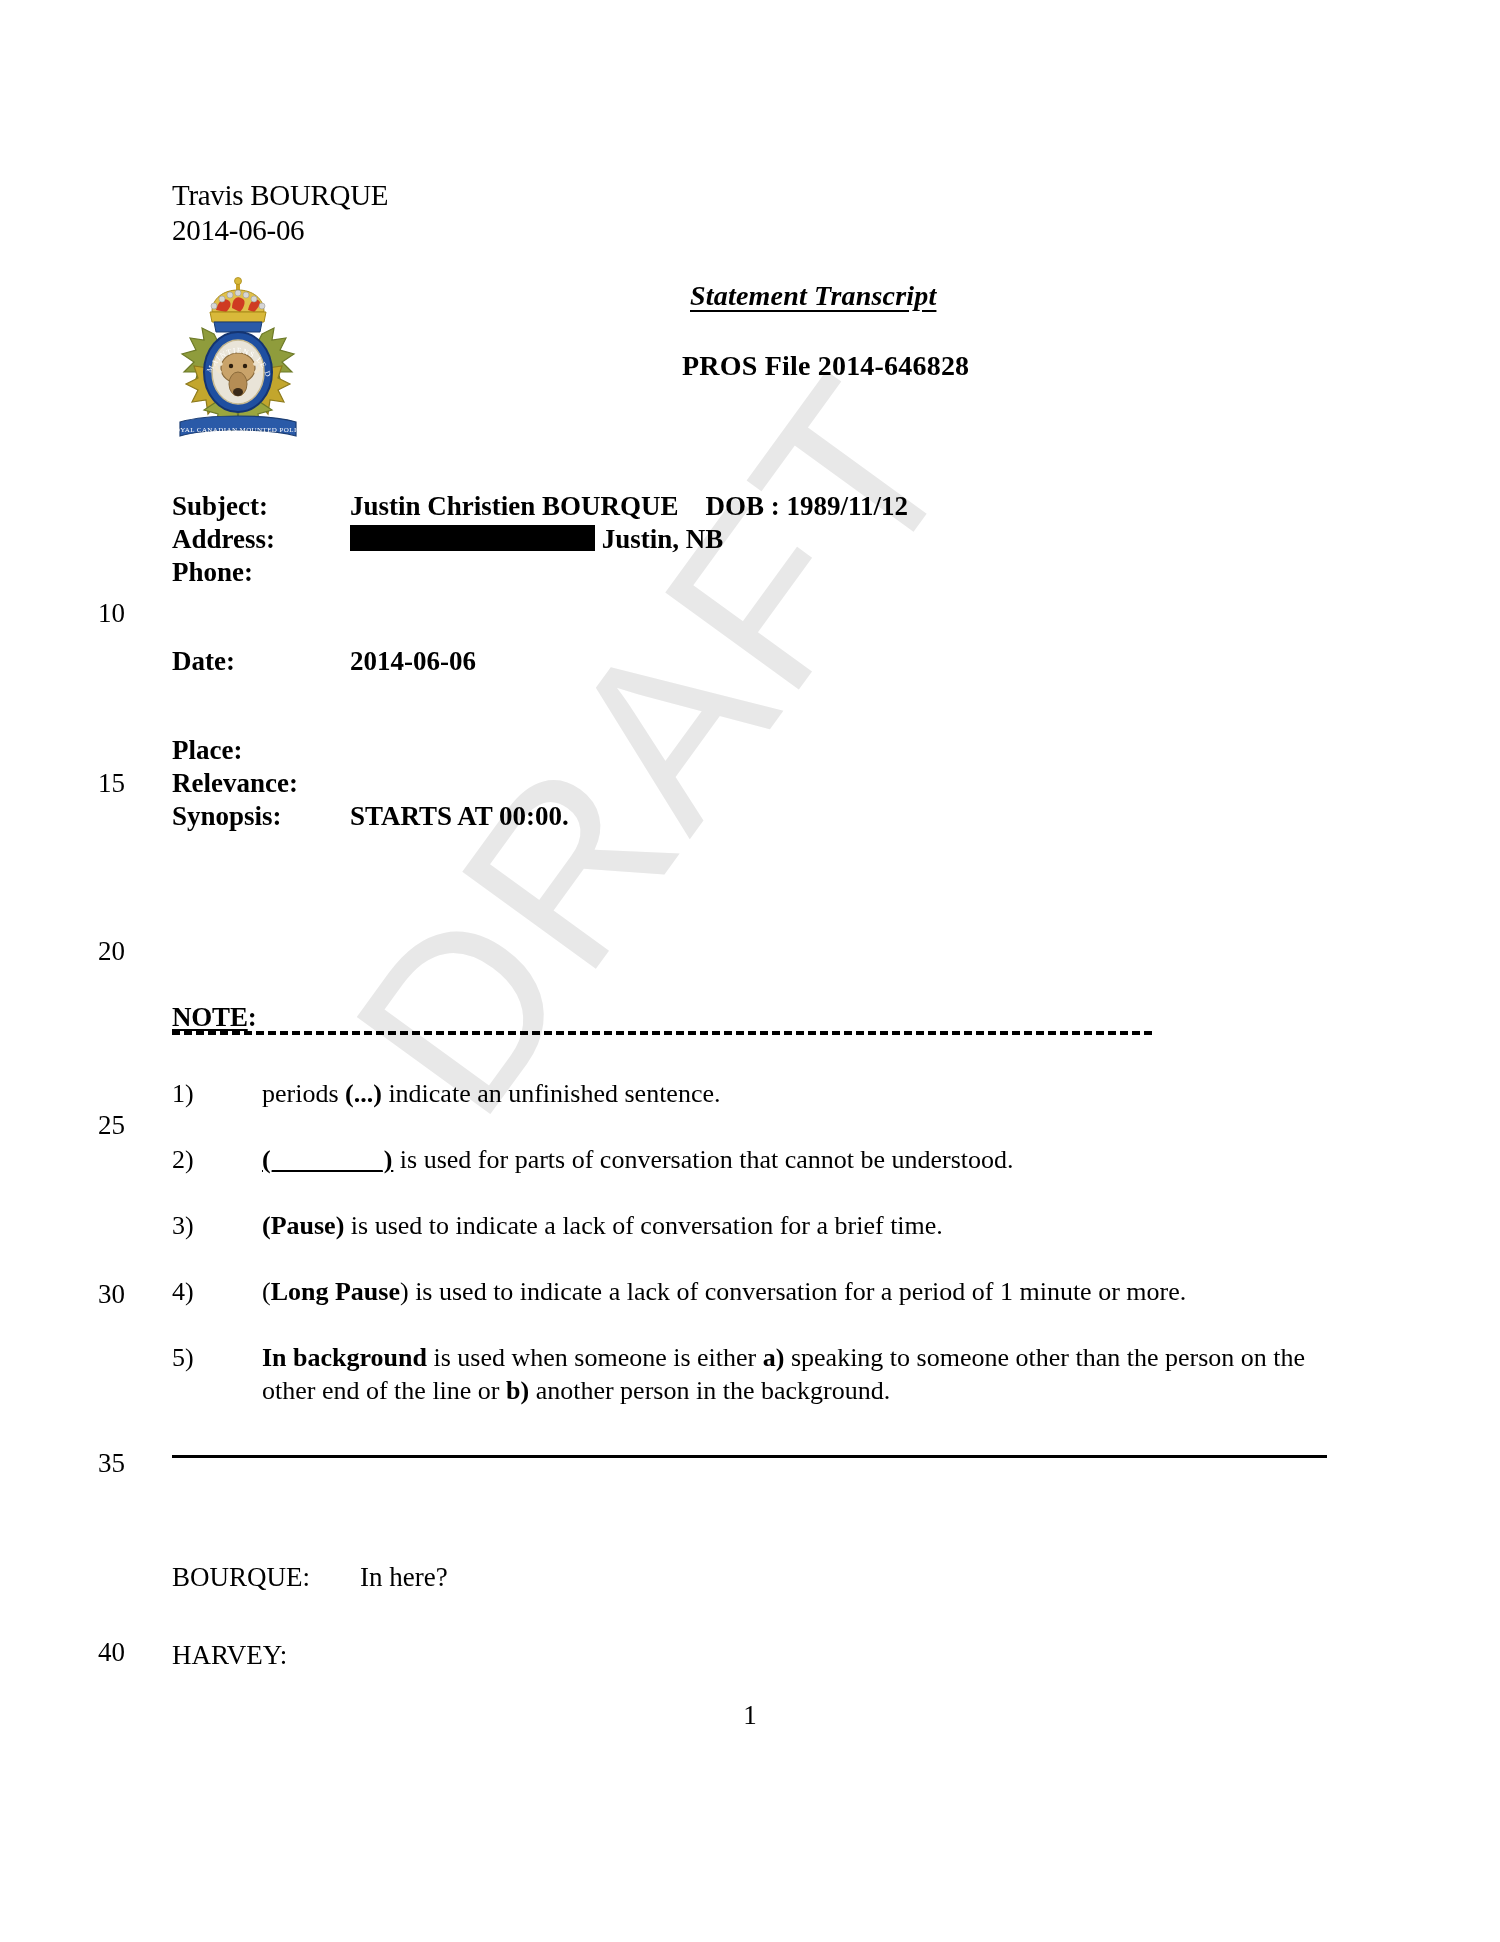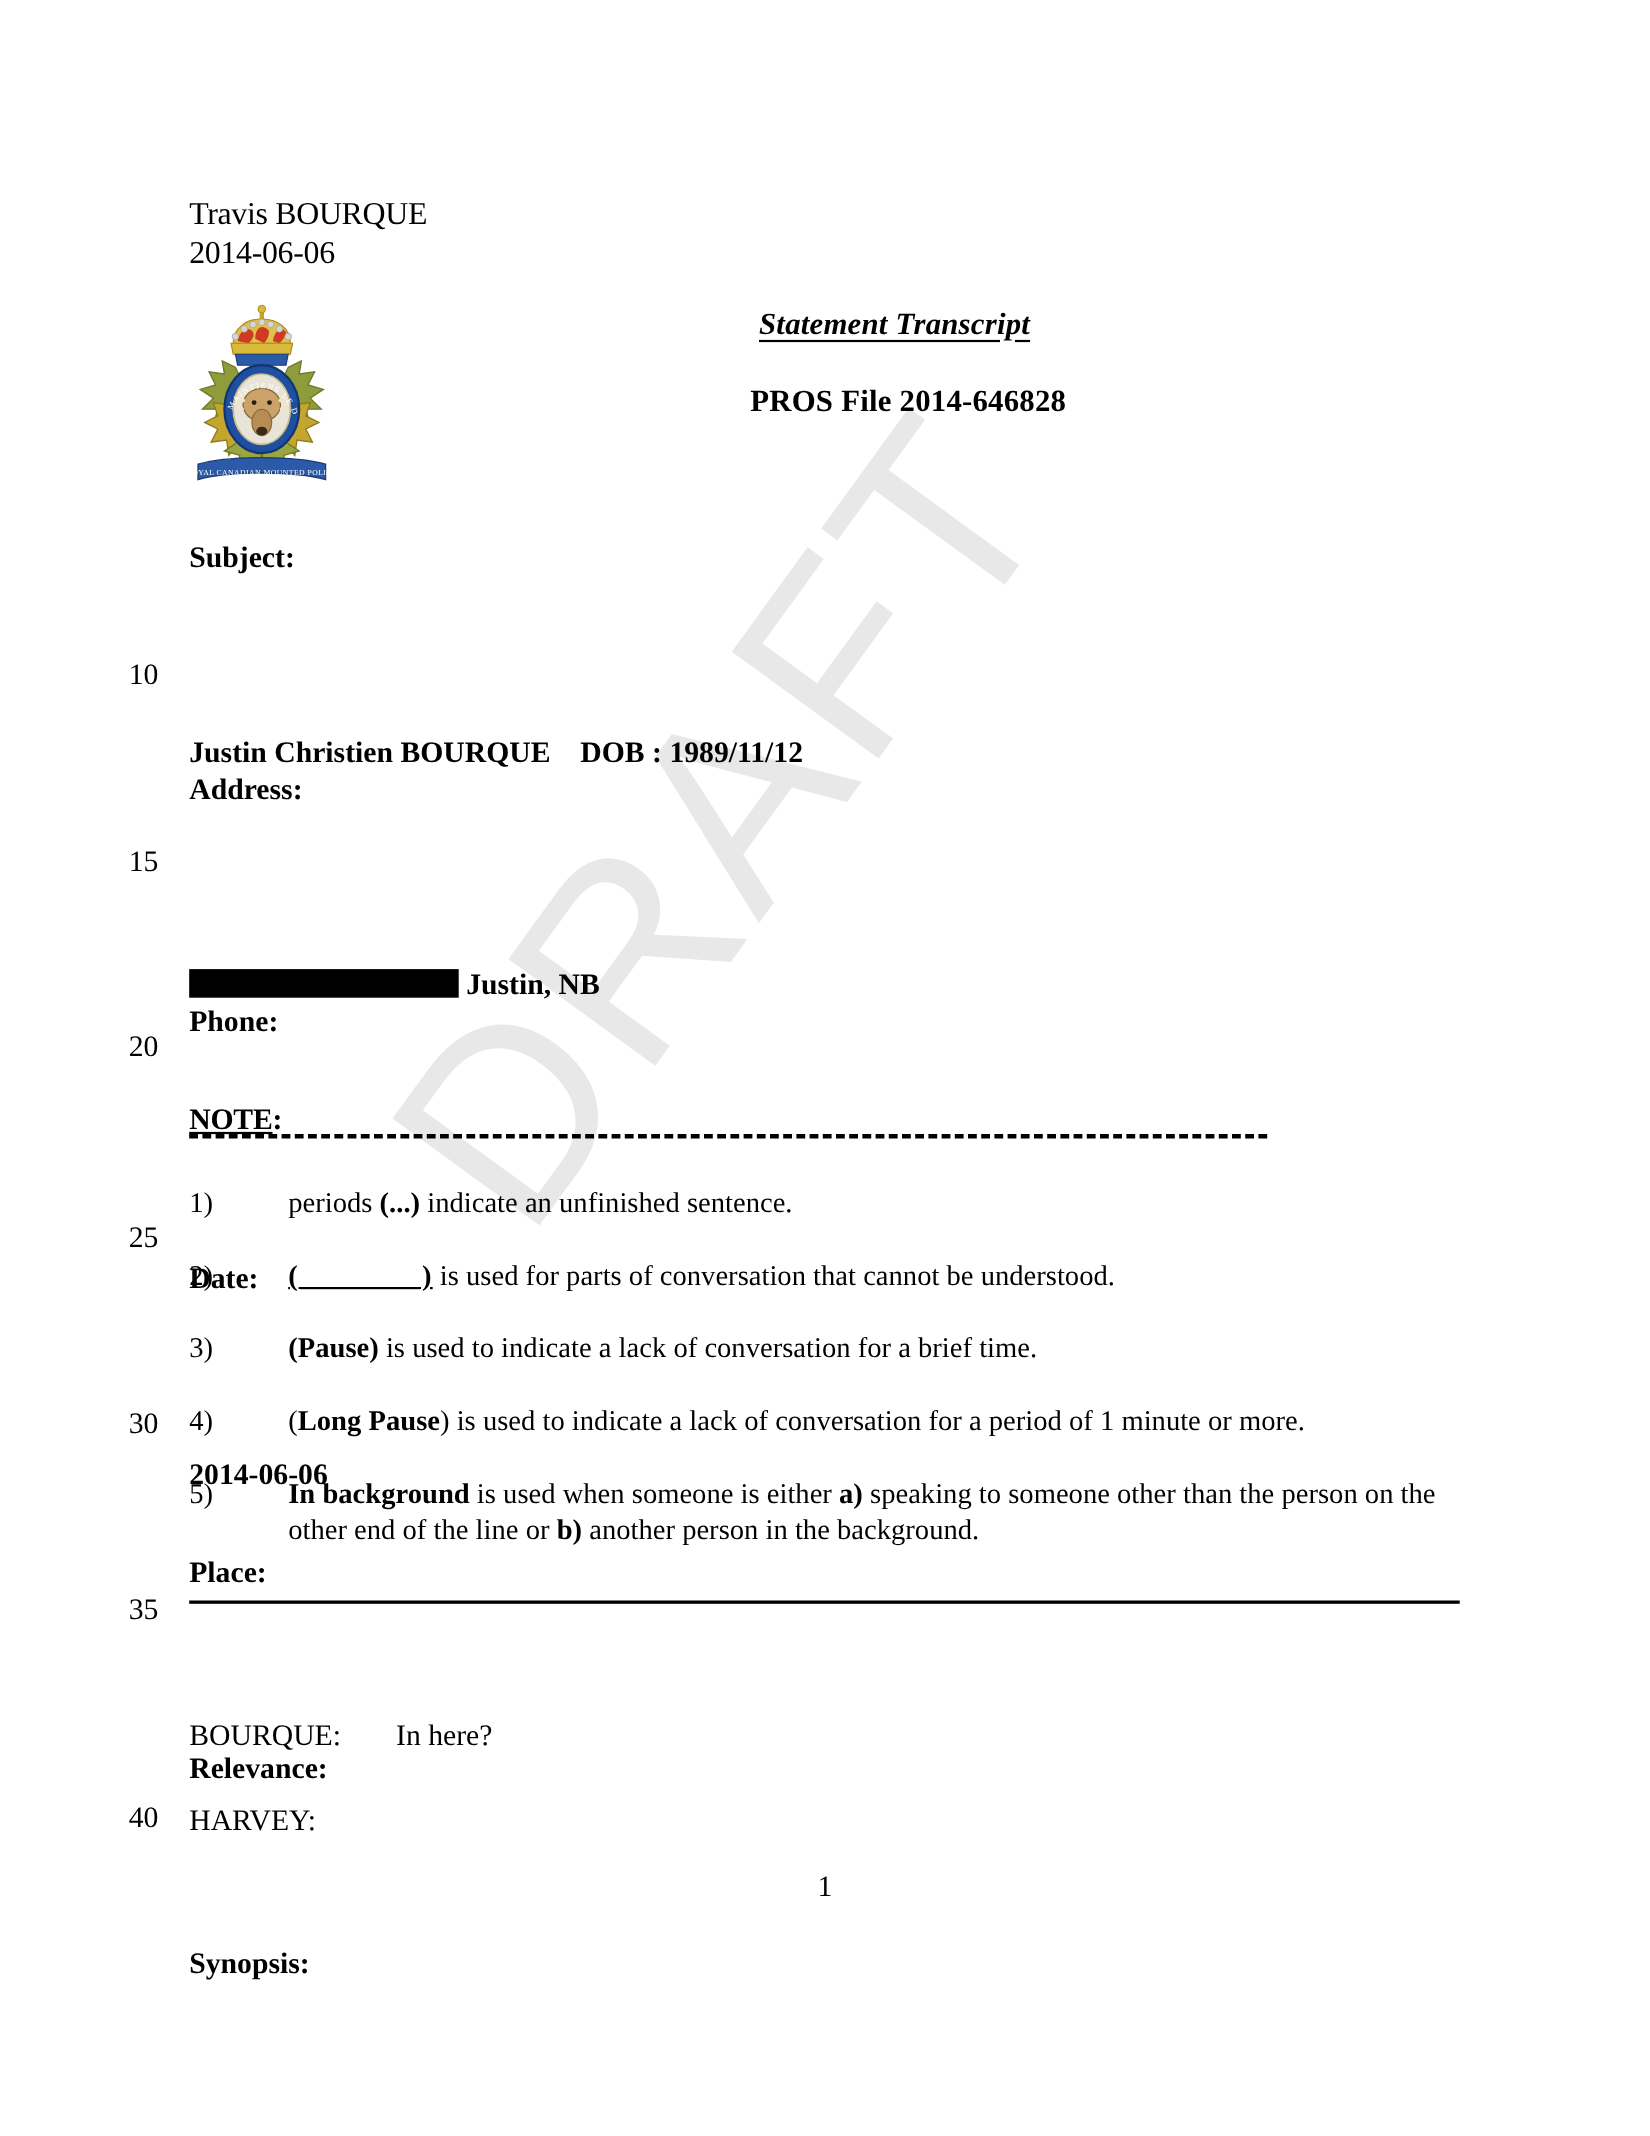--- a/index.html
+++ b/index.html
@@ -91,38 +91,38 @@
 
   
   .meta {
     position: absolute;
     left: 172px;
     top: 490px;
     font-size: 27px;
     font-weight: bold;
     line-height: 33px;
   }
-  .meta-row { display: flex; flex-direction: column; }
+  .meta-row { display: flex; }
   .meta-label { width: 178px; flex: 0 0 178px; }
   .meta-val { white-space: pre; }
   .redaction {
     display: inline-block;
     width: 245px;
     height: 26px;
     background: #000000;
     vertical-align: -3px;
   }
   .gap-md { height: 56px; }
 
   
   .lineno {
     position: absolute;
     left: 98px;
     width: 46px;
-    text-align: right;
+    text-align: left;
     font-size: 27px;
     font-weight: normal;
   }
 
   
   .dashed-sep {
     position: absolute;
     left: 172px;
     top: 1031px;
     width: 980px;

